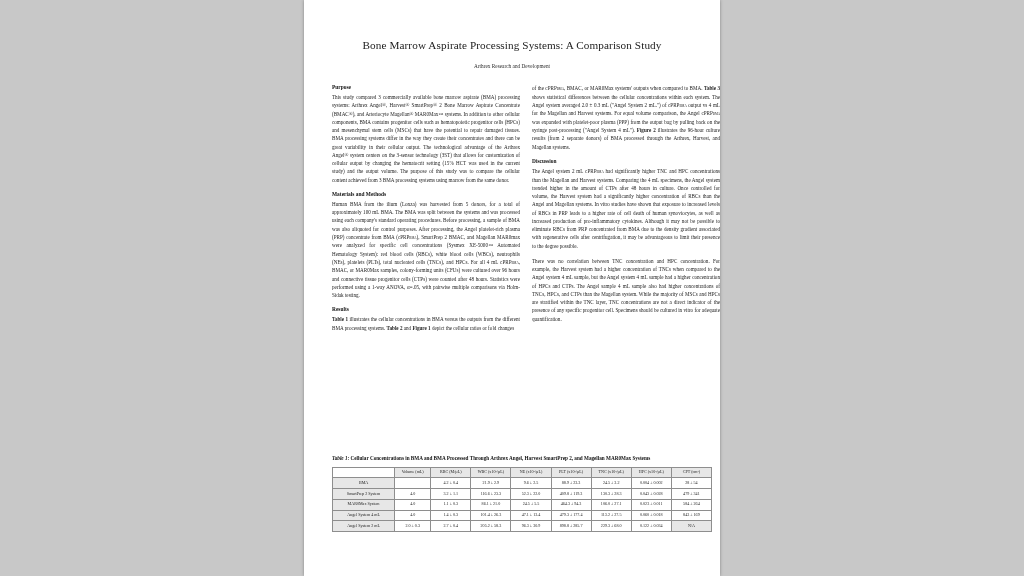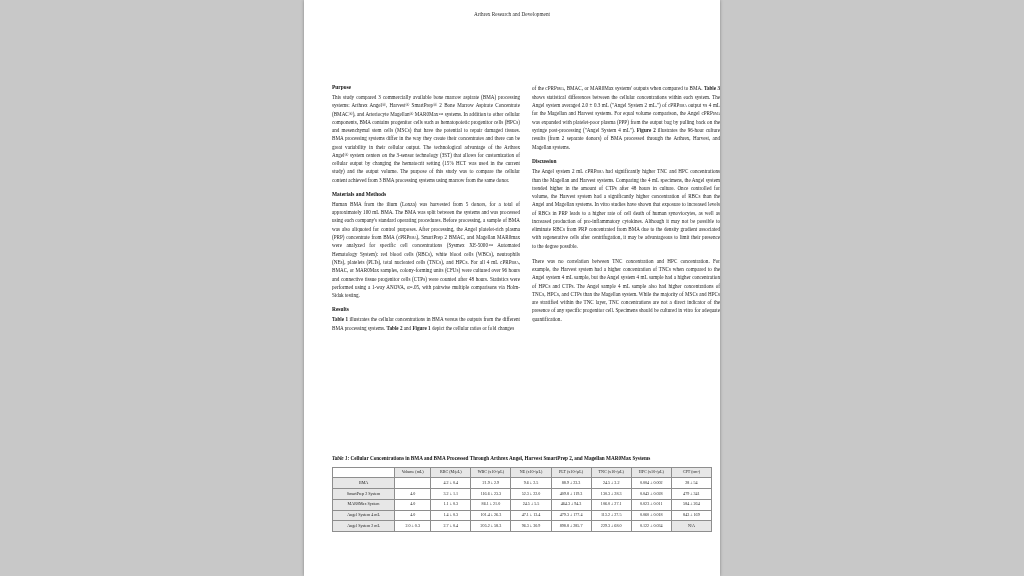--- a/index.html
+++ b/index.html
@@ -142,20 +142,21 @@
   .col-vol { width: 36px; }
   .col-d { width: 40px; }
 </style>
 </head>
 <body>
 
 <div id="viewport">
   <div class="page">
     <div class="page-inner">
 
+      <h1 class="doc-title">Bone Marrow Aspirate Processing Systems: A Comparison Study</h1>
       <div class="doc-authors">Arthrex Research and Development</div>
 
       <div class="columns">
 
         <div class="col">
 
           <div class="sec-head">Purpose</div>
           <p class="body">This study compared 3 commercially available bone marrow aspirate (BMA) processing systems: Arthrex Angel®, Harvest® SmartPrep® 2 Bone Marrow Aspirate Concentrate (BMAC®), and Arteriocyte Magellan® MAR0Max™ systems. In addition to other cellular components, BMA contains progenitor cells such as hematopoietic progenitor cells (HPCs) and mesenchymal stem cells (MSCs) that have the potential to repair damaged tissues. BMA processing systems differ in the way they create their concentrates and there can be great variability in their cellular output. The technological advantage of the Arthrex Angel® system centers on the 3-sensor technology (3ST) that allows for customization of cellular output by changing the hematocrit setting (15% HCT was used in the current study) and the output volume. The purpose of this study was to compare the cellular content achieved from 3 BMA processing systems using marrow from the same donor.</p>
 
           <div class="sec-head">Materials and Methods</div>

